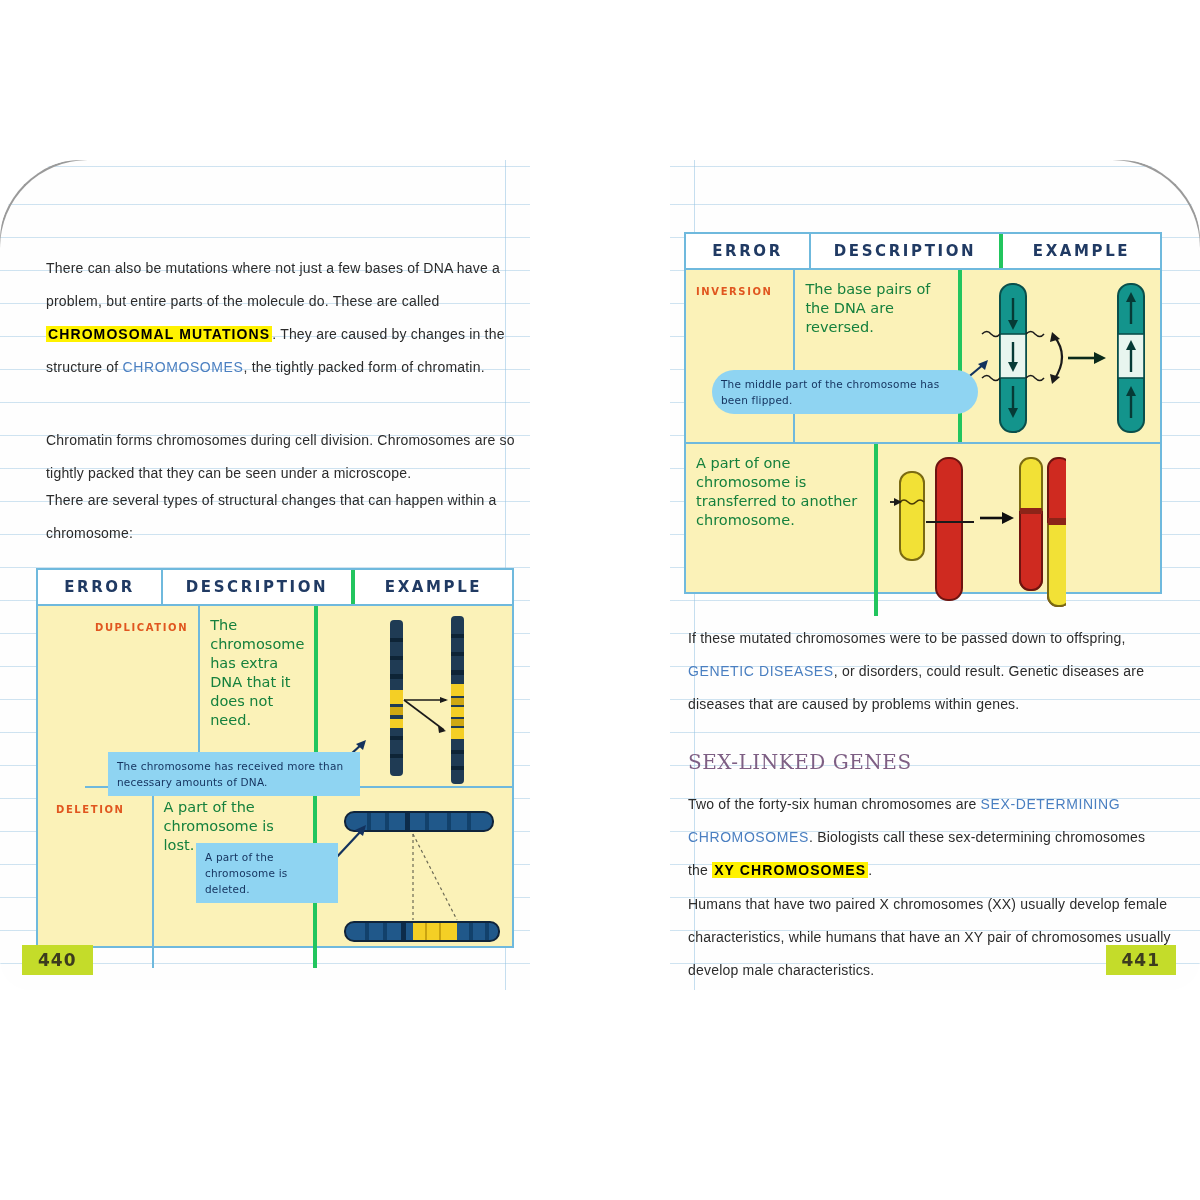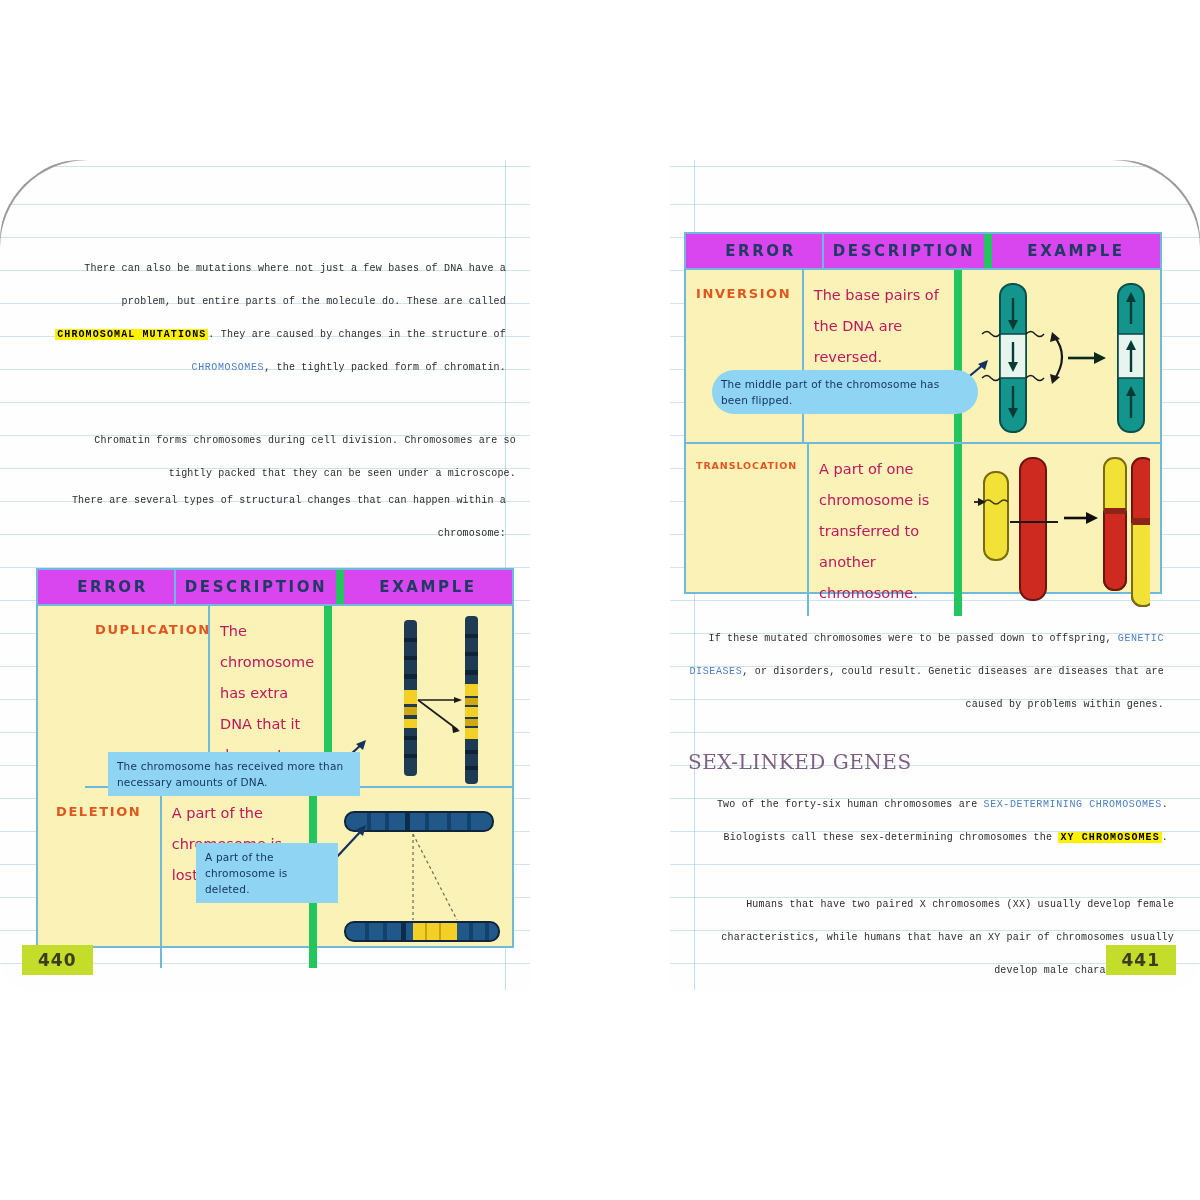--- a/index.html
+++ b/index.html
@@ -63,26 +63,25 @@
     pointer-events: none;
   }
   .corner.tl { left: -2px; top: -2px; border-right: none; border-bottom: none;
                border-top-left-radius: 90px; }
   .corner.tr { right: -2px; top: -2px; border-left: none; border-bottom: none;
                border-top-right-radius: 90px; }
 
   
   .body-text {
     position: absolute;
-    font-family: Liberation Mono, monospace;
-    font-size: 10px;
+    font-family: Liberation Sans, sans-serif;
+    font-size: 14px;
     line-height: 33px;
     color: #2b2b2b;
     letter-spacing: 0.2px;
-    text-align: right;
   }
   .kw-blue { color: #4a7fc1; letter-spacing: 0.6px; }
   .hl {
     background: #fff200;
     font-weight: bold;
     letter-spacing: 1.1px;
     color: #000;
     padding: 0 2px;
   }
 
@@ -98,55 +97,54 @@
 
   
   .dtable {
     position: absolute;
     border: 2px solid #6fb9dd;
     background: #fbf2b8;
     box-sizing: border-box;
   }
   .dtable .trow { display: flex; }
   .dtable .thead {
-    background: #d946ef;
+    background: #ffffff;
     border-bottom: 2px solid #6fb9dd;
-    padding-left: 13px;
   }
   .dtable .tcell {
     box-sizing: border-box;
     position: relative;
     padding: 6px 10px;
   }
   .dtable .c1 { width: 125px; border-right: 2px solid #6fb9dd; }
-  .dtable .c2 { width: 168px; border-right: 8px solid #22c55e; }
+  .dtable .c2 { width: 192px; border-right: 4px solid #22c55e; }
   .dtable .c3 { flex: 1; }
 
   .thead .tcell {
     text-align: center;
     font-family: "DejaVu Sans", sans-serif;
     font-weight: bold;
     font-size: 15px;
     letter-spacing: 2.6px;
     color: #203a63;
     padding: 8px 4px;
   }
   .err-label {
     font-family: "DejaVu Sans", sans-serif;
     font-weight: bold;
-    font-size: 13px;
+    font-size: 10px;
     letter-spacing: 1.6px;
     color: #e0561f;
   }
   .err-label.small { letter-spacing: 0.9px; font-size: 9.5px; }
   .desc-text {
     font-family: "DejaVu Sans", sans-serif;
     font-size: 14.5px;
-    line-height: 31px;
-    color: #be185d;
+    line-height: 19px;
+    color: #15803d;
   }
 
   .rowsep { border-bottom: 2px solid #6fb9dd; }
 
   
   .callout {
     position: absolute;
     background: #8fd4f2;
     color: #14325e;
     font-family: "DejaVu Sans", sans-serif;
@@ -360,23 +358,20 @@
               <line x1="159" y1="96" x2="159" y2="72" stroke="#063a36" stroke-width="2.4"></line>
               <polygon points="159,64 154,74 164,74" fill="#063a36"></polygon>
               <line x1="159" y1="142" x2="159" y2="118" stroke="#063a36" stroke-width="2.4"></line>
               <polygon points="159,110 154,120 164,120" fill="#063a36"></polygon>
             </g>
           </svg>
         </div>
       </div>
 
       <div class="trow" style="height:172px;">
-        <div class="tcell c1">
-          <div class="err-label small" style="margin-top:10px;">TRANSLOCATION</div>
-        </div>
         <div class="tcell c2">
           <div class="desc-text" style="margin-top:4px;">A part of one chromosome is transferred to another chromosome.</div>
         </div>
         <div class="tcell c3">
           <svg width="178" height="168" viewBox="0 0 178 168">
 
             <rect x="12" y="22" width="24" height="88" rx="11" fill="#f2e136" stroke="#7a6a12" stroke-width="2"></rect>
 
             <rect x="48" y="8" width="26" height="142" rx="12" fill="#cf2a20" stroke="#6e1410" stroke-width="2"></rect>
 

